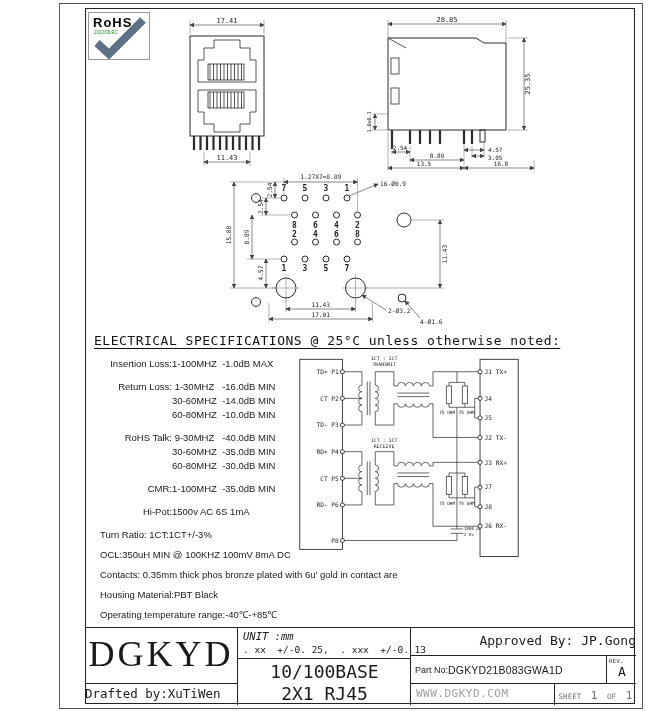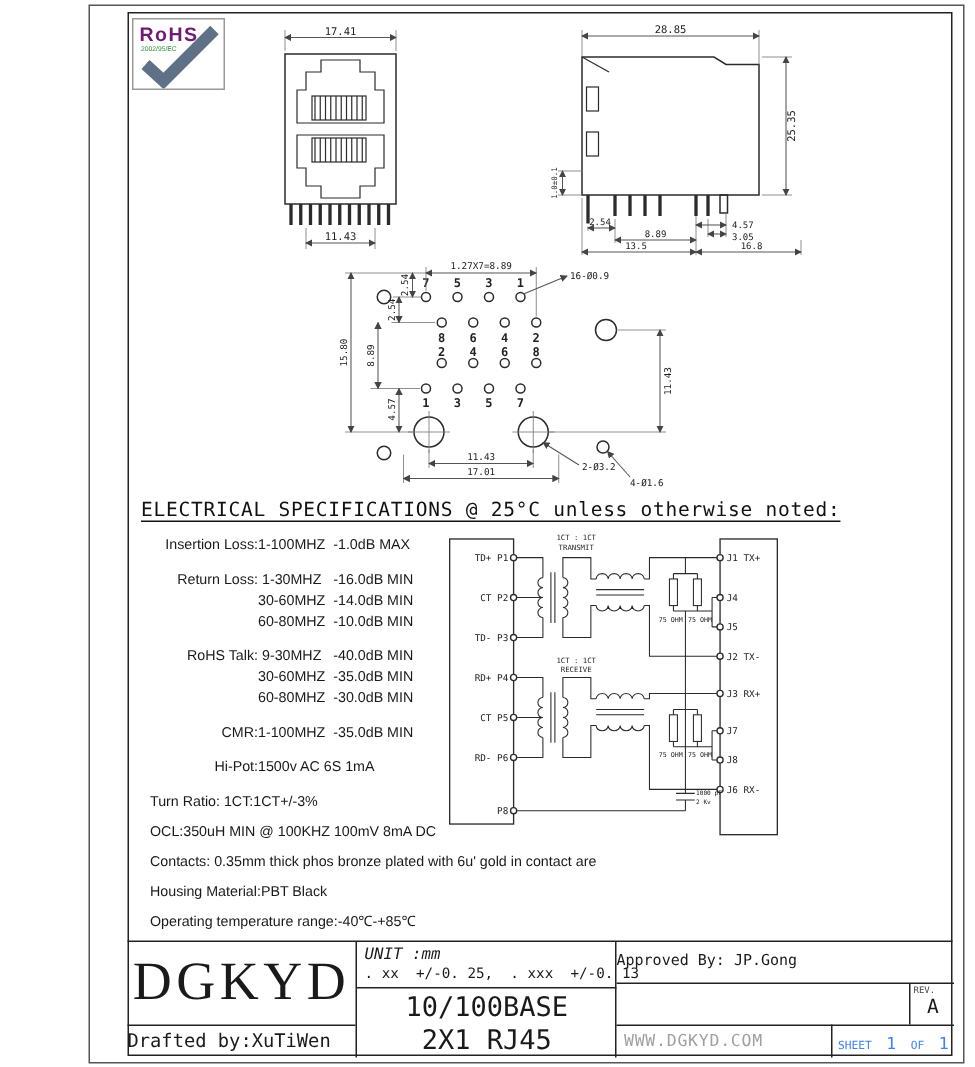--- a/index.html
+++ b/index.html
@@ -6,21 +6,21 @@
   .page{position:relative;width:650px;height:711px;background:#fff;overflow:hidden;
         font-family:"Liberation Sans",sans-serif;color:#1a1a1a;}
   .frame-outer{position:absolute;left:59px;top:3px;width:584px;height:706px;
                border:1px solid #555;box-sizing:border-box;}
   .frame-inner{position:absolute;left:85px;top:8px;width:550px;height:696px;
                border:1.5px solid #222;box-sizing:border-box;}
   
   .rohs{position:absolute;left:88px;top:12px;width:62px;height:48px;border:1px solid #999;
         box-sizing:border-box;background:#fff;}
   .rohs-label{position:absolute;left:4px;top:2px;font:bold 13px "Liberation Sans",sans-serif;
-        color:#701a75;letter-spacing:1px;}
+        color:#000000;letter-spacing:1px;}
   .rohs-sub{position:absolute;left:5px;top:17px;font:4.5px "Liberation Sans",sans-serif;color:#2f8f3a;}
   .rohs-check{position:absolute;left:0;top:0;}
   
   svg text{font-family:"DejaVu Sans Mono",monospace;fill:#222;}
   .t7{font-size:7px;} .t62{font-size:6.2px;} .t6{font-size:6px;}
   .t55{font-size:5.5px;} .t5{font-size:5px;} .t48{font-size:4.6px;}
   .tn{font-size:8px;font-weight:bold;}
   .ln{stroke:#2b2b2b;stroke-width:1;fill:none;}
   .th{stroke:#2b2b2b;stroke-width:.8;fill:none;}
   .dim{stroke:#555;stroke-width:.7;fill:none;}
@@ -44,32 +44,32 @@
   .tb-drafted{position:absolute;left:0;top:55px;width:152px;height:22px;border-top:1px solid #222;
       text-align:left;font-size:12.5px;line-height:20px;}
   .tb-mid{position:absolute;left:152px;top:0;width:173px;height:77px;border-left:1px solid #222;}
   .tb-unit{position:absolute;left:0;top:0;width:173px;height:30px;padding:2px 5px;}
   .tb-unit .u1{font-size:10.5px;line-height:13px;white-space:pre;font-style:italic;}
   .tb-unit .u2{font-size:9.5px;line-height:13px;white-space:pre;}
   .tb-product{position:absolute;left:0;top:30px;width:173px;height:47px;border-top:1px solid #222;
       text-align:center;font-size:18px;line-height:22px;padding-top:2px;}
   .tb-right{position:absolute;left:325px;top:0;width:225px;height:77px;border-left:1px solid #222;}
   .tb-approved{position:absolute;left:0;top:0;width:225px;height:28px;border-bottom:1px solid #222;
-      text-align:left;font-size:10px;line-height:26px;}
+      text-align:right;font-size:13px;line-height:26px;}
   .tb-part{position:absolute;left:0;top:28px;width:195px;height:27px;padding-left:4px;
       display:flex;align-items:center;font-family:"Liberation Sans",sans-serif;}
   .tb-part .pl{font-size:9px;}
   .tb-part .pn{font-size:10.5px;font-weight:500;letter-spacing:.2px;}
   .tb-rev{position:absolute;left:195px;top:28px;width:30px;height:27px;border-left:1px solid #222;}
   .tb-rev .rl{position:absolute;left:2px;top:1px;font-size:6px;color:#444;}
   .tb-rev .rv{position:absolute;left:0;top:8px;width:30px;text-align:center;font-size:13px;}
   .tb-www{position:absolute;left:0;top:55px;width:143px;height:22px;border-top:1px solid #222;
       font-size:11px;line-height:20px;color:#a0a0a0;padding-left:5px;letter-spacing:.5px;}
   .tb-sheet{position:absolute;left:143px;top:55px;width:82px;height:22px;border-top:1px solid #222;
-      border-left:1px solid #222;color:#3b82f6;text-align:center;line-height:20px;}
+      border-left:1px solid #222;color:#737373;text-align:center;line-height:20px;}
   .tb-sheet .sm{font-size:7.5px;} .tb-sheet .lg{font-size:11px;}
   .abs{position:absolute;}
 </style>
 </head>
 <body>
 
 <div class="page">
   <div class="frame-outer"></div>
   <div class="frame-inner"></div>
 
@@ -346,20 +346,24 @@
         <div class="u1">UNIT :mm</div>
         <div class="u2">. xx  +/-0. 25,  . xxx  +/-0. 13</div>
       </div>
       <div class="tb-product">
         <div>10/100BASE</div>
         <div>2X1 RJ45</div>
       </div>
     </div>
     <div class="tb-right">
       <div class="tb-approved">Approved By: JP.Gong</div>
+      <div class="tb-part">
+        <span class="pl">Part No:</span>
+        <span class="pn">DGKYD21B083GWA1D</span>
+      </div>
       <div class="tb-rev">
         <span class="rl">REV.</span>
         <span class="rv">A</span>
       </div>
       <div class="tb-www">WWW.DGKYD.COM</div>
       <div class="tb-sheet">
         <span class="sm">SHEET</span>
         <span class="lg">1</span>
         <span class="sm">OF</span>
         <span class="lg">1</span>

